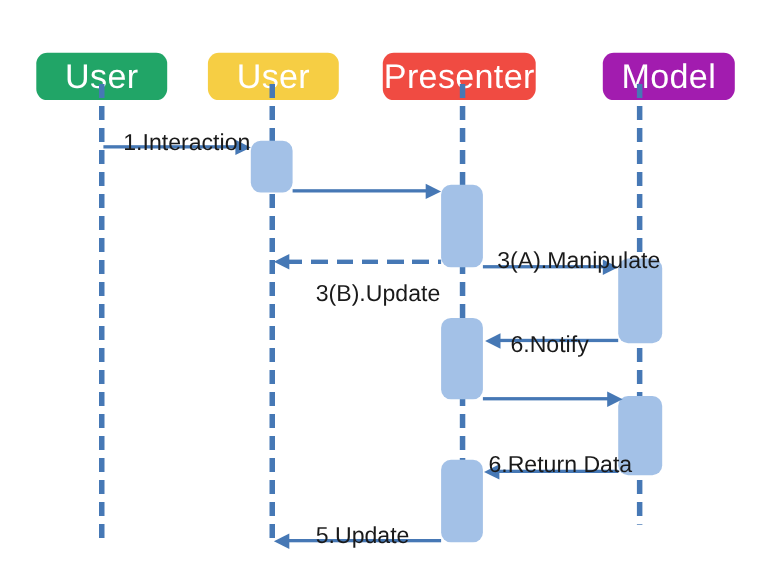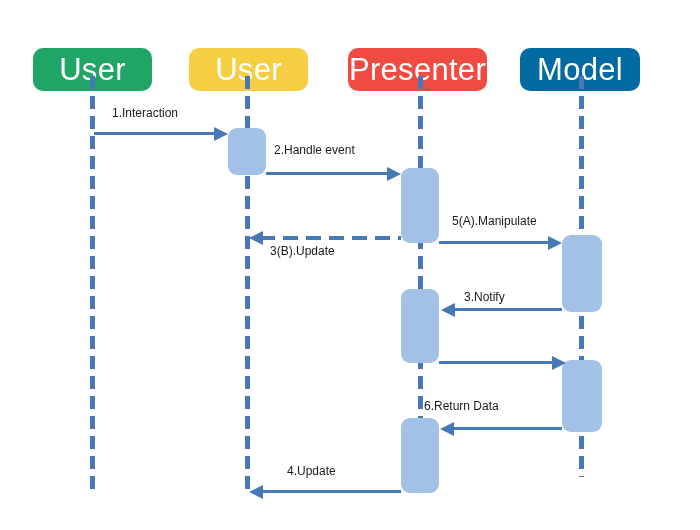--- a/index.html
+++ b/index.html
@@ -94,42 +94,43 @@
   #head-6 { left: 552px; top: 356px; }
   
   #line-7 { left: 451px; top: 427px; width: 111px; }
   #head-7 { left: 440px; top: 422px; }
   
   #line-8 { left: 260px; top: 490px; width: 141px; }
   #head-8 { left: 249px; top: 485px; }
 
   .mlabel {
     position: absolute;
-    font-size: 12px;
+    font-size: 21px;
     color: var(--label);
     white-space: nowrap;
+    margin-top: 12px;
   }
   #label-1 { left: 112px; top: 106px; }
   #label-2 { left: 274px; top: 143px; }
   #label-3 { left: 452px; top: 214px; }
-  #label-4 { left: 270px; top: 244px; text-align: right; }
+  #label-4 { left: 287px; top: 244px; text-align: right; }
   #label-5 { left: 464px; top: 290px; }
   #label-6 { left: 455px; top: 340px; }
-  #label-7 { left: 424px; top: 399px; }
+  #label-7 { left: 444px; top: 399px; }
   #label-8 { left: 287px; top: 464px; }
 </style>
 </head>
 <body>
 
 <div id="stage">
 
   <div class="actor" id="actor-user" style="background: rgb(33, 165, 103);">User</div>
   <div class="actor" id="actor-view" style="background: rgb(246, 206, 68);">User</div>
   <div class="actor" id="actor-presenter" style="background: rgb(240, 75, 66); text-align: right;">Presenter</div>
-  <div class="actor" id="actor-model" style="background: #0369a1;">Model</div>
+  <div class="actor" id="actor-model" style="background: #a21caf; margin-left: 28px;">Model</div>
 
   <div class="lifeline" id="ll-user"></div>
   <div class="lifeline" id="ll-view"></div>
   <div class="lifeline" id="ll-presenter"></div>
   <div class="lifeline" id="ll-model"></div>
 
   <div class="act" id="act-view"></div>
   <div class="act" id="act-p1"></div>
   <div class="act" id="act-p2"></div>
   <div class="act" id="act-p3"></div>
@@ -154,20 +155,19 @@
   <div class="mline" id="line-6"></div>
   <div class="head right" id="head-6"></div>
 
   <div class="mline" id="line-7"></div>
   <div class="head left" id="head-7"></div>
 
   <div class="mline" id="line-8"></div>
   <div class="head left" id="head-8"></div>
 
   <div class="mlabel" id="label-1">1.Interaction</div>
-  <div class="mlabel" id="label-2">2.Handle event</div>
-  <div class="mlabel" id="label-3">5(A).Manipulate</div>
+  <div class="mlabel" id="label-3">3(A).Manipulate</div>
   <div class="mlabel" id="label-4">3(B).Update</div>
-  <div class="mlabel" id="label-5">3.Notify</div>
+  <div class="mlabel" id="label-5">6.Notify</div>
   <div class="mlabel" id="label-7">6.Return Data</div>
-  <div class="mlabel" id="label-8">4.Update</div>
+  <div class="mlabel" id="label-8">5.Update</div>
 
 </div>
 
 </body></html>

